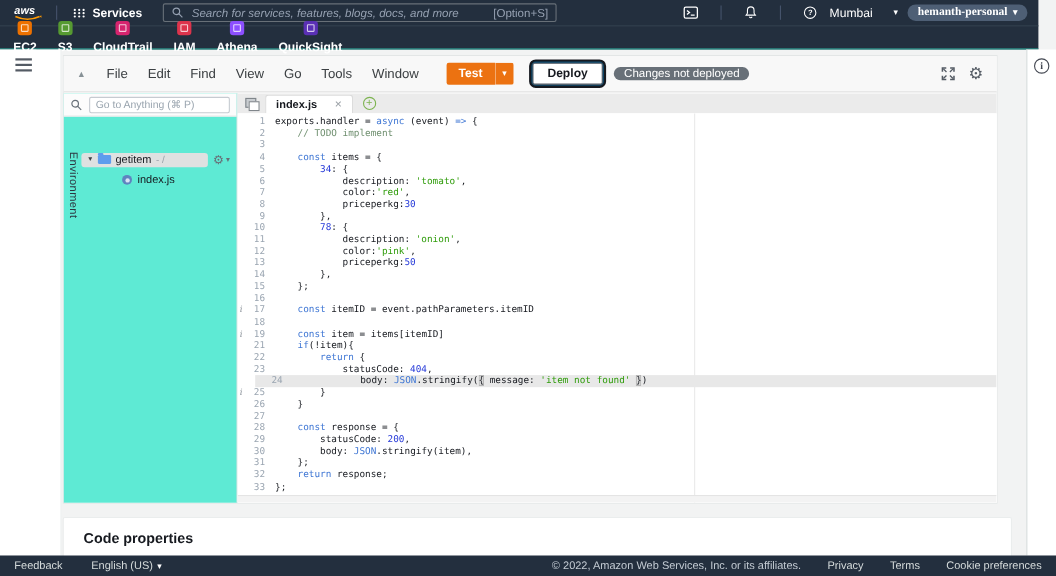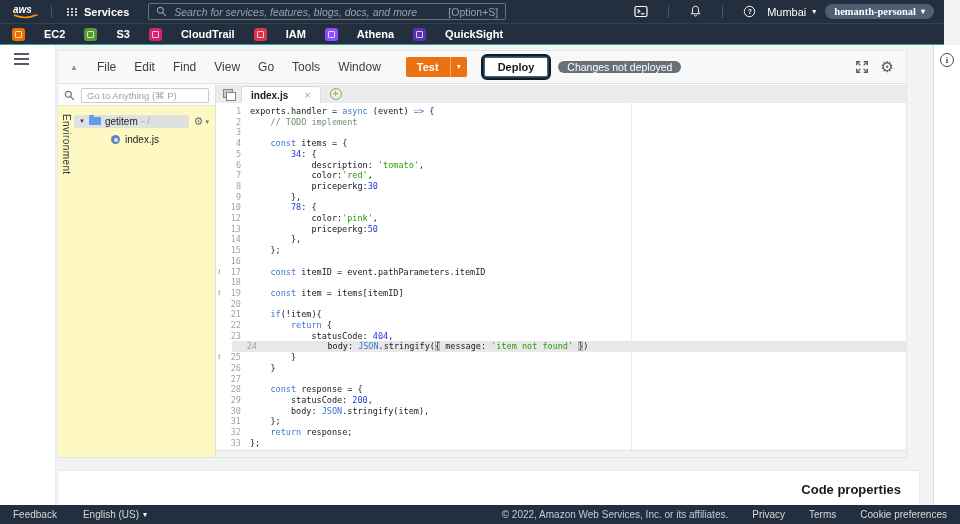--- a/index.html
+++ b/index.html
@@ -12,25 +12,25 @@
   .aws-logo { width:30px; height:18px; display:flex; align-items:center; cursor:pointer; }
   .nav-sep { width:1px; height:13px; background:#45536b; margin:0 9px; }
   .services-btn { display:flex; align-items:center; gap:6px; color:#fff; font-size:11px; font-weight:bold; background:none; border:none; cursor:pointer; padding:2px 6px; }
   .grid-icon { display:grid; grid-template-columns:repeat(3,3px); grid-gap:1px; }
   .grid-icon i { width:2px; height:2px; background:#fff; border-radius:1px; }
   .nav-search { margin-left:13px; width:358px; height:17px; border:1px solid #687078; border-radius:2px; display:flex; align-items:center; padding:0 7px; gap:7px; cursor:text; }
   .nav-search .ph { flex:1; font-style:italic; color:#95a0b1; font-size:10.5px; white-space:nowrap; overflow:hidden; }
   .nav-search .sc { color:#95a0b1; font-size:10.5px; }
   .nav-right { margin-left:auto; display:flex; align-items:center; gap:9px; }
   .nav-icon-btn { background:none; border:none; cursor:pointer; display:flex; align-items:center; padding:0 2px; }
-  .region-btn, .lang-btn { background:none; border:none; color:#fff; font-size:11px; display:flex; align-items:center; gap:6px; cursor:pointer; }
+  .region-btn, .lang-btn { background:none; border:none; color:#fff; font-size:11px; display:flex; align-items:center; gap:19px; cursor:pointer; }
   .caret { font-size:8px; color:#fff; line-height:1; }
   .account-pill { background:#4e5f75; border:none; border-radius:9px; padding:2px 9px; color:#fff; font-size:10.5px; font-weight:bold; display:flex; align-items:center; gap:5px; cursor:pointer;font-family:Liberation Serif, serif; }
   .nav-row2 { height:22px; display:flex; align-items:center; gap:19px; padding:0 12px; border-top:1px solid #33404f; border-bottom:1px solid #2ea597; }
-  .fav-item { display:flex; align-items:center; gap:19px; cursor:pointer; }
+  .fav-item { display:flex; align-items:center; gap:5px; cursor:pointer;flex-direction:column; }
   .fav-ico { width:13px; height:13px; border-radius:3px; position:relative; }
   .fav-ico::after { content:""; position:absolute; left:3px; top:3px; right:3px; bottom:3px; border:1px solid rgba(255,255,255,.75); border-radius:1px; }
   .fav-label { color:#fff; font-size:11px; font-weight:bold; }
 
   
   .left-rail { position:absolute; left:0; top:45px; width:56px; height:460px; background:#fff; border-right:1px solid #eaeded; }
   .hamburger { margin:8px 0 0 14px; cursor:pointer; }
   .hamburger i { display:block; width:15px; height:2px; background:#545b64; margin-bottom:3px; }
   .right-rail { position:absolute; right:0; top:45px; width:27px; height:460px; background:#fff; border-left:1px solid #d5dbdb; }
   .info-btn { margin:8px auto 0; width:14px; height:14px; border:1.5px solid #424650; border-radius:50%; color:#424650; font-size:9px; font-weight:bold; font-family:"Liberation Serif",serif; display:flex; align-items:center; justify-content:center; cursor:pointer; }
@@ -45,21 +45,21 @@
   .test-main { background:#ec7211; color:#fff; font-size:11px; font-weight:bold; padding:4px 11px; border-radius:2px 0 0 2px; }
   .test-caret { background:#ec7211; color:#fff; border-left:1px solid rgba(255,255,255,.4); padding:4px 6px; border-radius:0 2px 2px 0; display:flex; align-items:center; }
   .deploy-wrap { margin-left:14px; border:2.5px solid #16191f; border-radius:6px; padding:1px; background:#0c4a6e; }
   .deploy-btn { background:#fff; border:1px solid #545b64; border-radius:2px; color:#16191f; font-size:11px; font-weight:bold; padding:3px 13px; cursor:pointer; }
   .status-badge { margin-left:7px; background:#687078; color:#fff; font-size:10.5px; border-radius:9px; padding:0 9px; white-space:nowrap; }
   .menubar-spacer { flex:1; }
   .mb-icon { background:none; border:none; cursor:pointer; display:flex; align-items:center; margin-left:12px; }
   .gear-glyph { font-size:15px; color:#545b64; line-height:1; font-family:"DejaVu Sans",sans-serif; }
 
   .editor-body { position:absolute; left:0; top:34px; right:0; bottom:0; display:flex; }
-  .sidepanel { width:158px; border-right:1px solid #e0e0e0; background:#fef9c3; display:flex; flex-direction:column; }
+  .sidepanel { width:158px; border-right:1px solid #e0e0e0; background:#5eead4; display:flex; flex-direction:column;gap:24px; }
   .goto-row { height:21px; background:#fcfcfc; border-bottom:1px solid #e8e8e8; display:flex; align-items:center; padding:0 6px; gap:6px; }
   .goto-input { flex:1; height:15px; background:#fff; border:1px solid #c6cbd1; border-radius:2px; color:#9aa5af; font-size:9.5px; line-height:13px; padding:0 5px; white-space:nowrap; overflow:hidden; cursor:text; }
   .panel-lower { flex:1; display:flex; }
   .env-rail { width:16px; }
   .env-label { writing-mode:vertical-rl; font-size:10px; color:#2d3540; margin:8px 0 0 3px; letter-spacing:.4px; }
   .tree { flex:1; padding-top:7px; }
   .tree-folder-row { display:flex; align-items:center; height:16px; margin:0 6px 3px 0; }
   .folder-pill { flex:1; display:flex; align-items:center; gap:4px; background:#dfe1e1; border-radius:3px; padding:1px 5px; cursor:pointer; }
   .tree-caret { font-size:6px; color:#3c4043; }
   .folder-ico { width:12px; height:8px; background:#5e9ded; border-radius:1px; position:relative; }
@@ -95,21 +95,21 @@
   .tk-p { color:#16191f; }
   .tk-k { color:#3e76d4; }
   .tk-j { color:#3e76d4; }
   .tk-s { color:#2f9c0a; }
   .tk-n { color:#2438d8; }
   .tk-c { color:#6f8f6f; }
   .tk-b { background:#dcdcdc; box-shadow:0 0 0 1px #b6b6b6 inset; }
 
   
   .props-card { position:absolute; left:57px; top:470px; width:863px; height:40px; background:#fff; border:1px solid #eaeded; border-radius:2px; padding:11px 18px; }
-  .props-title { font-size:13px; font-weight:bold; color:#16191f;text-align:right; }
+  .props-title { font-size:13px; font-weight:bold; color:#16191f; }
 
   
   .footer { position:absolute; left:0; bottom:0; width:960px; height:19px; background:#232f3e; display:flex; align-items:center; font-size:10px; color:#d5dbdb; padding:0 13px; }
   .footer-link { background:none; border:none; color:#d5dbdb; font-size:10px; cursor:pointer; display:flex; align-items:center; gap:4px; }
   .footer-left { display:flex; align-items:center; gap:26px;justify-content:space-between; }
   .footer-right { margin-left:auto; display:flex; align-items:center; gap:24px; }
   .copyright { color:#c3cbd3;margin-left:16px; }
 </style>
 </head>
 <body>
@@ -302,29 +302,29 @@
               <div class="cl"><span class="ann"></span><span class="ln">1</span><span class="lc"><span class="tk-p">exports.handler = </span><span class="tk-k">async</span><span class="tk-p"> (event) </span><span class="tk-k">=&gt;</span><span class="tk-p"> {</span></span></div>
               <div class="cl"><span class="ann"></span><span class="ln">2</span><span class="lc"><span class="tk-c">    // TODO implement</span></span></div>
               <div class="cl"><span class="ann"></span><span class="ln">3</span><span class="lc"></span></div>
               <div class="cl"><span class="ann"></span><span class="ln">4</span><span class="lc"><span class="tk-p">    </span><span class="tk-k">const</span><span class="tk-p"> items = {</span></span></div>
               <div class="cl"><span class="ann"></span><span class="ln">5</span><span class="lc"><span class="tk-p">        </span><span class="tk-n">34</span><span class="tk-p">: {</span></span></div>
               <div class="cl"><span class="ann"></span><span class="ln">6</span><span class="lc"><span class="tk-p">            description: </span><span class="tk-s">'tomato'</span><span class="tk-p">,</span></span></div>
               <div class="cl"><span class="ann"></span><span class="ln">7</span><span class="lc"><span class="tk-p">            color:</span><span class="tk-s">'red'</span><span class="tk-p">,</span></span></div>
               <div class="cl"><span class="ann"></span><span class="ln">8</span><span class="lc"><span class="tk-p">            priceperkg:</span><span class="tk-n">30</span></span></div>
               <div class="cl"><span class="ann"></span><span class="ln">9</span><span class="lc"><span class="tk-p">        },</span></span></div>
               <div class="cl"><span class="ann"></span><span class="ln">10</span><span class="lc"><span class="tk-p">        </span><span class="tk-n">78</span><span class="tk-p">: {</span></span></div>
+              <div class="cl"><span class="ann"></span><span class="ln">11</span><span class="lc"><span class="tk-p">            description: </span><span class="tk-s">'onion'</span><span class="tk-p">,</span></span></div>
               <div class="cl"><span class="ann"></span><span class="ln">12</span><span class="lc"><span class="tk-p">            color:</span><span class="tk-s">'pink'</span><span class="tk-p">,</span></span></div>
               <div class="cl"><span class="ann"></span><span class="ln">13</span><span class="lc"><span class="tk-p">            priceperkg:</span><span class="tk-n">50</span></span></div>
               <div class="cl"><span class="ann"></span><span class="ln">14</span><span class="lc"><span class="tk-p">        },</span></span></div>
               <div class="cl"><span class="ann"></span><span class="ln">15</span><span class="lc"><span class="tk-p">    };</span></span></div>
               <div class="cl"><span class="ann"></span><span class="ln">16</span><span class="lc"></span></div>
               <div class="cl"><span class="ann">i</span><span class="ln">17</span><span class="lc"><span class="tk-p">    </span><span class="tk-k">const</span><span class="tk-p"> itemID = event.pathParameters.itemID</span></span></div>
               <div class="cl"><span class="ann"></span><span class="ln">18</span><span class="lc"></span></div>
               <div class="cl"><span class="ann">i</span><span class="ln">19</span><span class="lc"><span class="tk-p">    </span><span class="tk-k">const</span><span class="tk-p"> item = items[itemID]</span></span></div>
-              <div class="cl"><span class="ann"></span><span class="ln">20</span><span class="lc"></span></div>
               <div class="cl"><span class="ann"></span><span class="ln">21</span><span class="lc"><span class="tk-p">    </span><span class="tk-k">if</span><span class="tk-p">(!item){</span></span></div>
               <div class="cl"><span class="ann"></span><span class="ln">22</span><span class="lc"><span class="tk-p">        </span><span class="tk-k">return</span><span class="tk-p"> {</span></span></div>
               <div class="cl"><span class="ann"></span><span class="ln">23</span><span class="lc"><span class="tk-p">            statusCode: </span><span class="tk-n">404</span><span class="tk-p">,</span></span></div>
               <div class="cl active"><span class="ann"></span><span class="ln">24</span><span class="lc"><span class="tk-p">            body: </span><span class="tk-j">JSON</span><span class="tk-p">.stringify(</span><span class="tk-b">{</span><span class="tk-p"> message: </span><span class="tk-s">'item not found'</span><span class="tk-p"> </span><span class="tk-b">}</span><span class="tk-p">)</span></span></div>
               <div class="cl"><span class="ann">i</span><span class="ln">25</span><span class="lc"><span class="tk-p">        }</span></span></div>
               <div class="cl"><span class="ann"></span><span class="ln">26</span><span class="lc"><span class="tk-p">    }</span></span></div>
               <div class="cl"><span class="ann"></span><span class="ln">27</span><span class="lc"></span></div>
               <div class="cl"><span class="ann"></span><span class="ln">28</span><span class="lc"><span class="tk-p">    </span><span class="tk-k">const</span><span class="tk-p"> response = {</span></span></div>
               <div class="cl"><span class="ann"></span><span class="ln">29</span><span class="lc"><span class="tk-p">        statusCode: </span><span class="tk-n">200</span><span class="tk-p">,</span></span></div>
               <div class="cl"><span class="ann"></span><span class="ln">30</span><span class="lc"><span class="tk-p">        body: </span><span class="tk-j">JSON</span><span class="tk-p">.stringify(item),</span></span></div>

